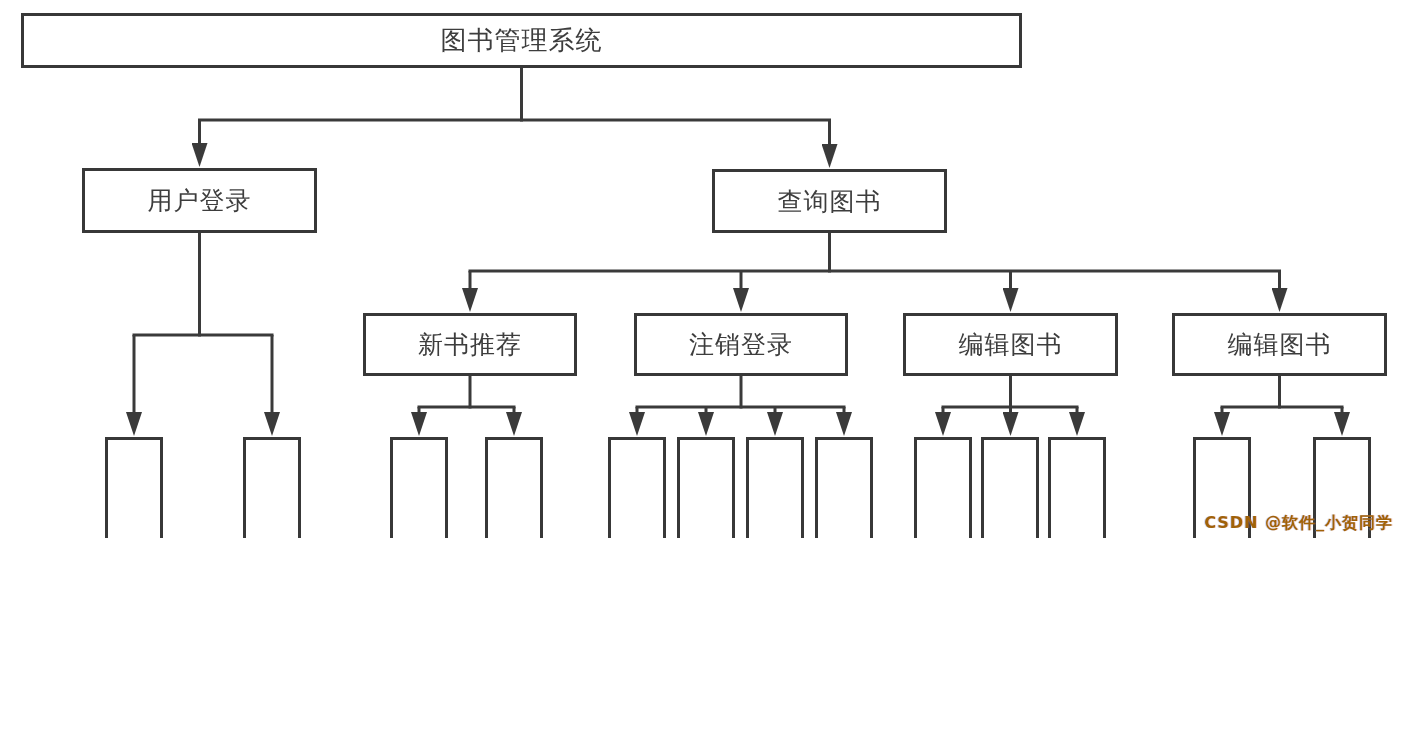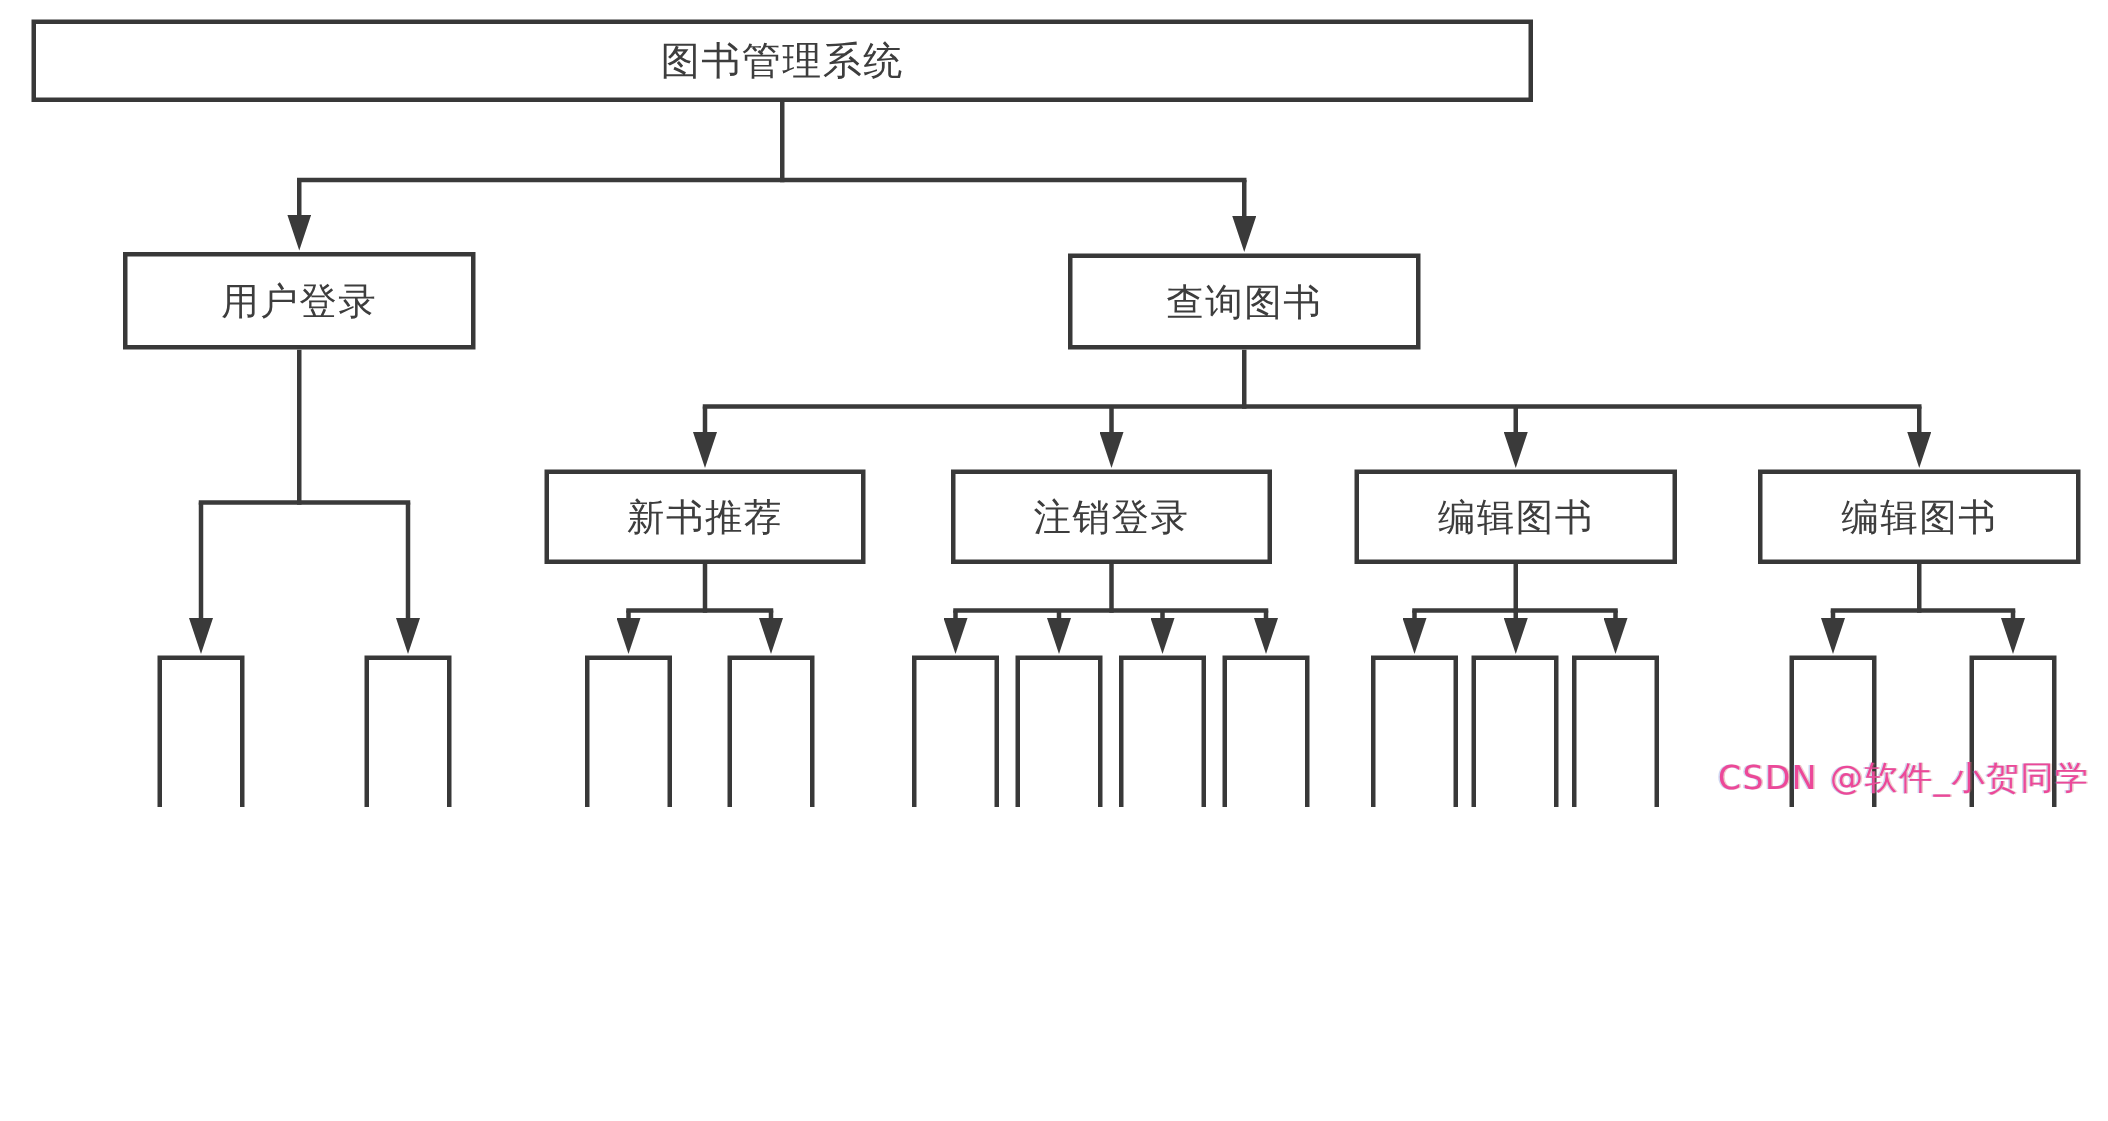--- a/index.html
+++ b/index.html
@@ -28,26 +28,27 @@
     writing-mode:vertical-rl;
     text-orientation:mixed;
     font-size:24px;
     letter-spacing:5px;
     line-height:1;
   }
   .watermark{
     position:absolute;
     right:12px;
     bottom:4px;
-    font-size:22px;
-    color:#ec4899;
+    font-size:16px;
+    color:#a16207;
     letter-spacing:1px;
     z-index:2;
     text-shadow:1px 0 0 rgba(205,110,110,0.35), -1px 0 0 rgba(120,140,215,0.35);
     white-space:nowrap;
+    font-weight:bold;
   }
 </style>
 </head>
 <body>
 
 <div id="stage">
 
   <svg class="wires" width="1405" height="747" viewBox="0 0 1405 747">
     <defs>
       <marker id="ah" viewBox="0 0 24 16" refX="1" refY="8" markerWidth="24" markerHeight="16" markerUnits="userSpaceOnUse" orient="auto">

